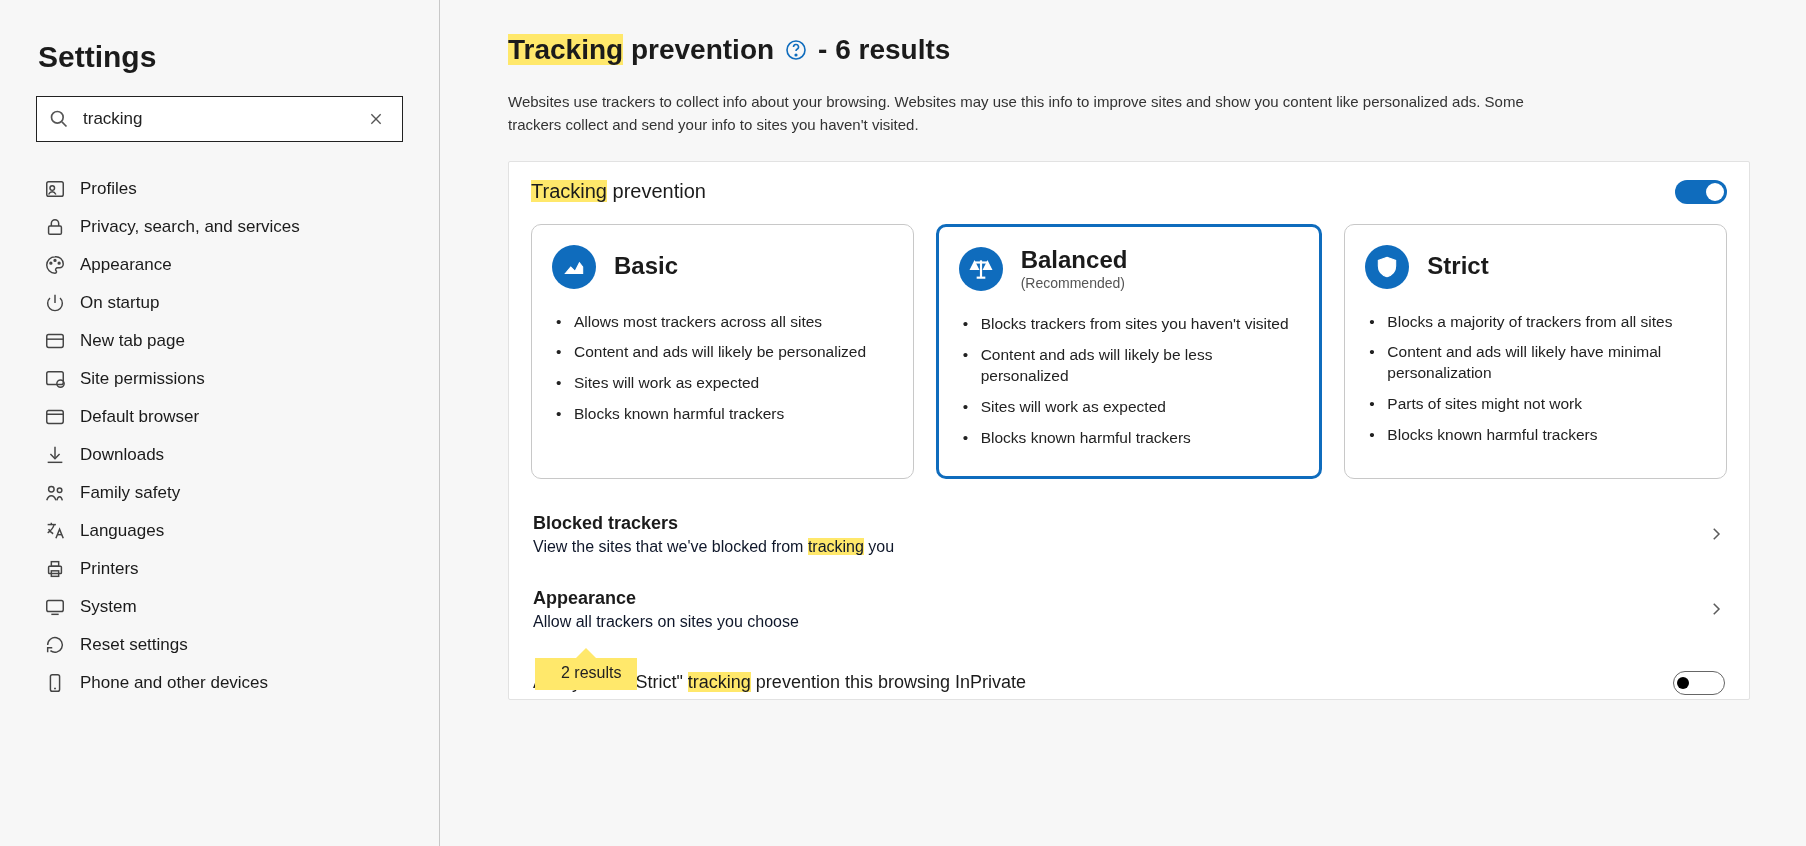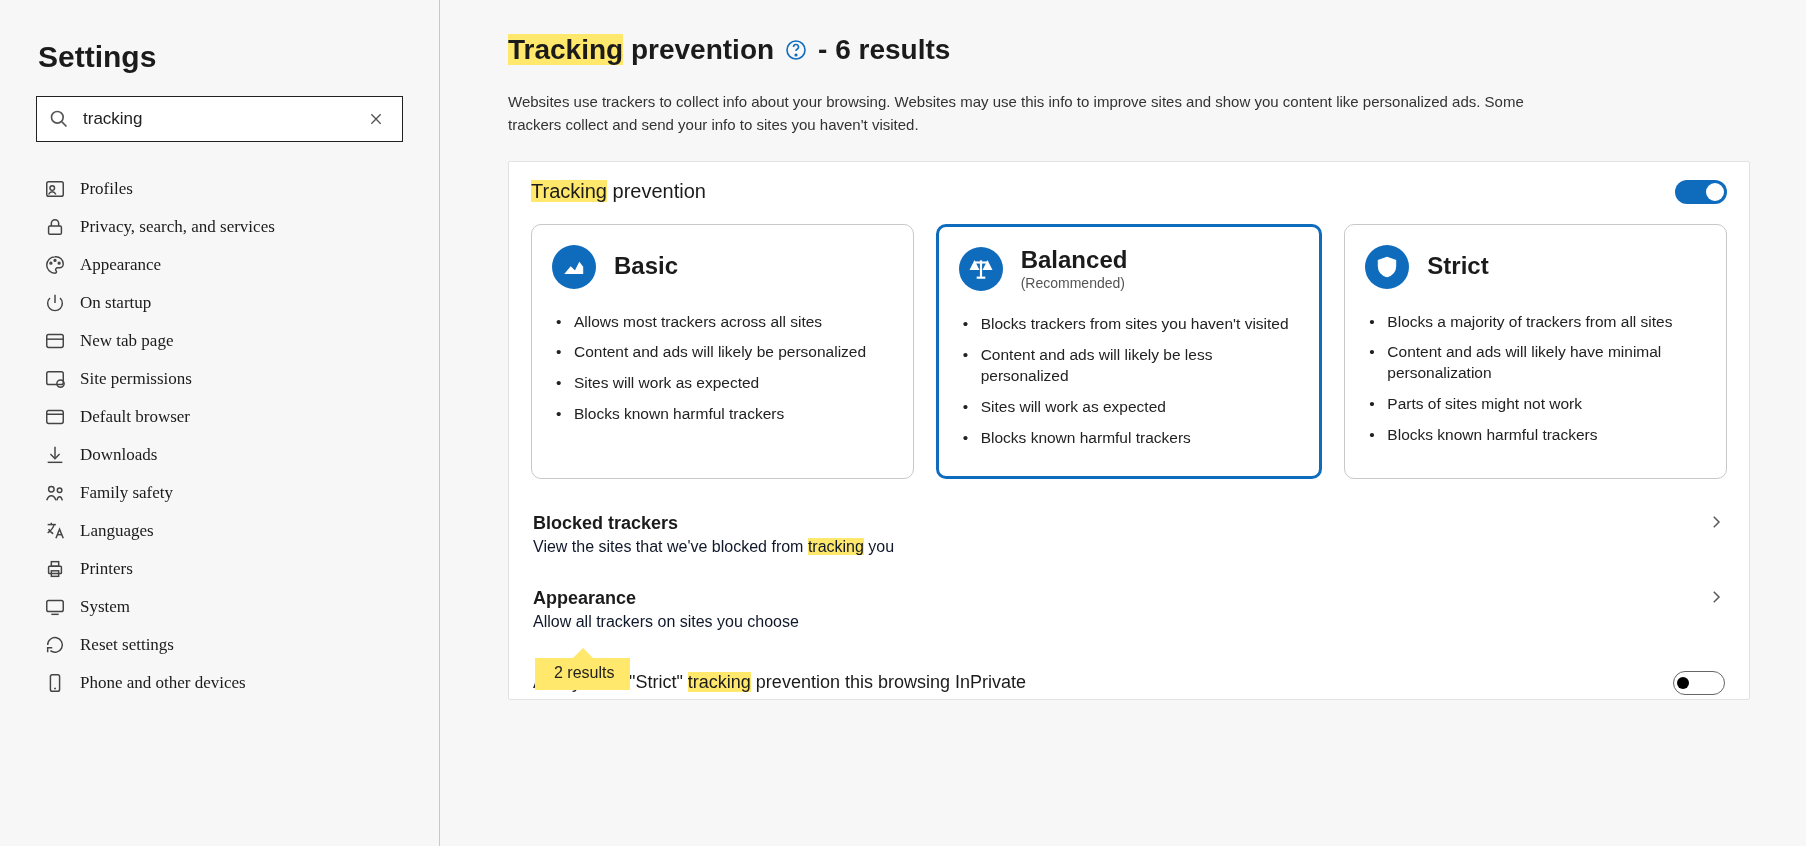--- a/index.html
+++ b/index.html
@@ -49,21 +49,20 @@
   }
   .nav-list { padding: 8px 0; }
   .nav-item {
     display: flex;
     align-items: center;
     padding: 9px 0 9px 80px;
     font-size: 17px;
     color: #1b1b1b;
     cursor: pointer;
     position: relative;
-    font-family: Liberation Serif, serif;
   }
   .nav-item .nav-icon {
     position: absolute;
     left: 80px;
     margin-left: -36px;
     width: 22px; height: 22px;
     color: #444;
   }
   .main {
     flex: 1;
@@ -159,35 +158,35 @@
     line-height: 1.35;
   }
   .card ul li::before {
     content: "•";
     position: absolute;
     left: 0;
     color: #222;
   }
   .row {
     display: flex;
-    align-items: flex-start;
+    align-items: center;
     justify-content: space-between;
     padding: 16px 2px;
     cursor: pointer;
     position: relative;
   }
   .row .texts { display:flex; flex-direction:column; gap:4px; }
   .row-title { font-size: 18px; font-weight:600; color:#1b1b1b; }
   .row-sub { font-size: 16px; color:#0f172a; }
   .chevron { color:#5b5b5b; }
   .tooltip-badge {
     position:absolute;
     top:-14px; left:2px;
     background:#ffe86b;
-    padding:6px 16px 8px 19px;
+    padding:6px 16px 8px 26px;
     font-size:16px;
     color:#222;
   }
   .tooltip-badge::after{
     content:"";
     position:absolute;
     bottom:100%;
     left:50%;
     margin-left:-10px;
     border:10px solid transparent;

